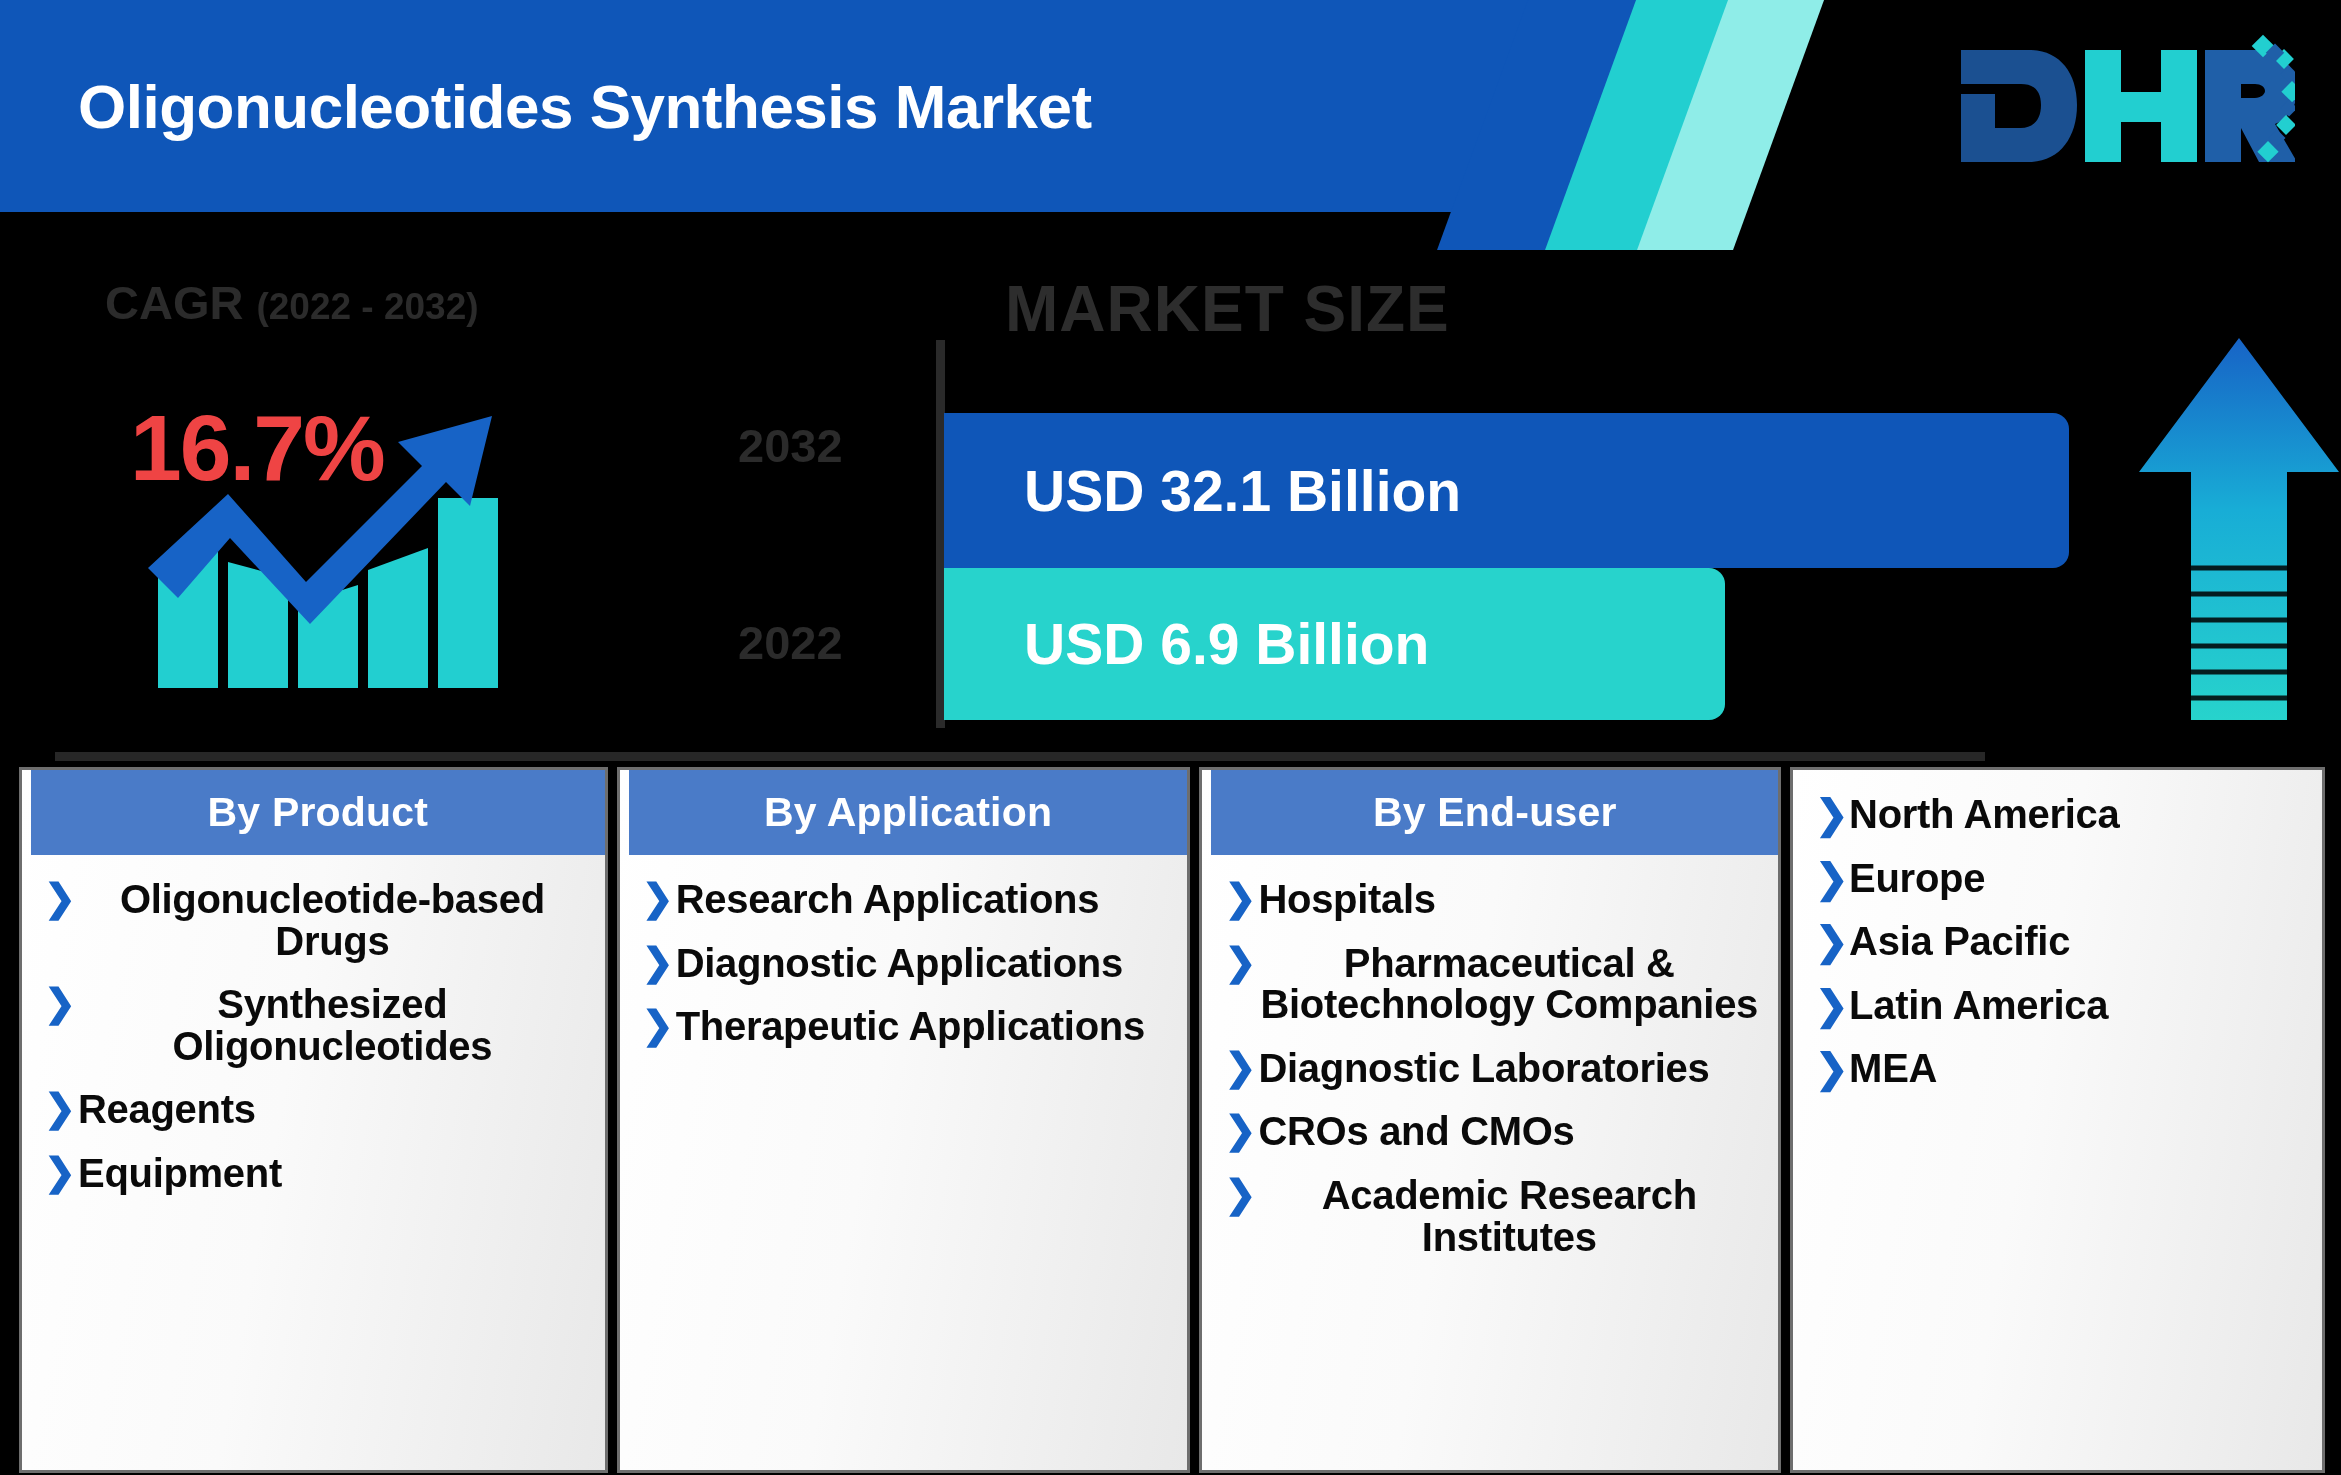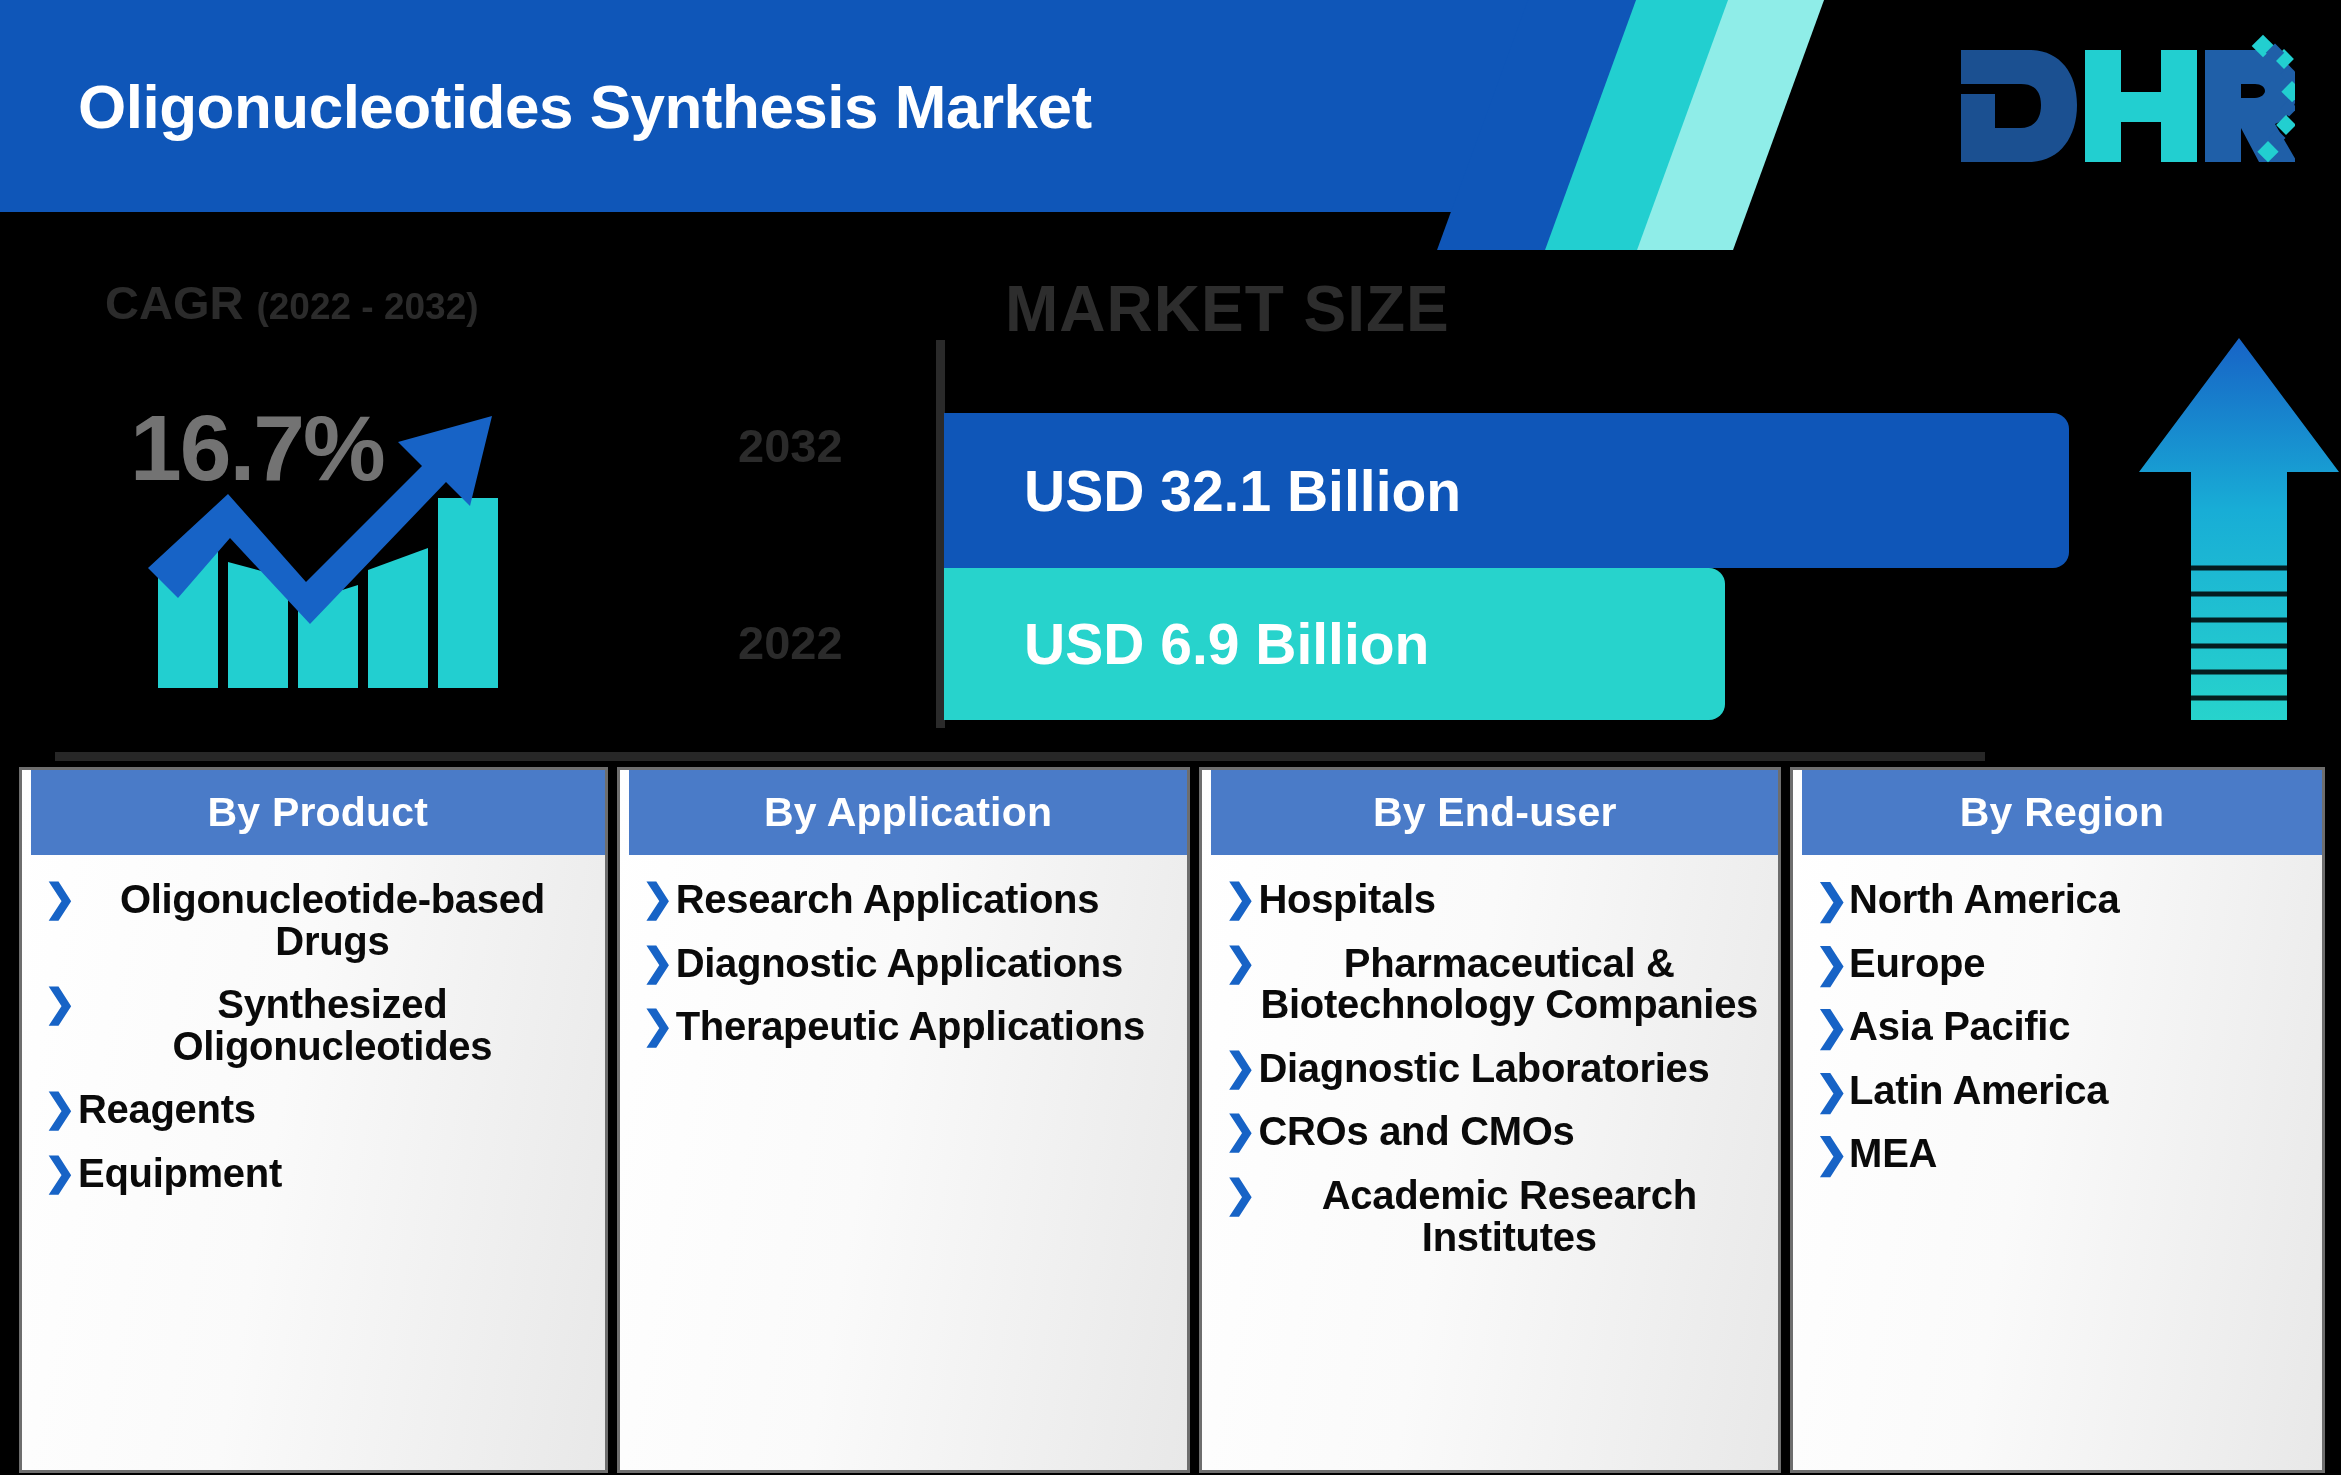--- a/index.html
+++ b/index.html
@@ -31,21 +31,21 @@
   .logo { position: absolute; left: 1955px; top: 32px; width: 340px; height: 148px; }
 
   
   .cagr-label {
     position: absolute; left: 105px; top: 275px;
     color: #2B2B2B; font-size: 47px; font-weight: 700; white-space: nowrap;
   }
   .cagr-label .yrs { font-size: 37px; }
   .cagr-value {
     position: absolute; left: 130px; top: 395px;
-    color: #737373; font-size: 93px; font-weight: 700; letter-spacing: -2px;
+    color: #ef4444; font-size: 93px; font-weight: 700; letter-spacing: -2px;
   }
   .cagr-icon { position: absolute; left: 140px; top: 370px; width: 380px; height: 355px; }
 
   
   .ms-title {
     position: absolute; left: 1005px; top: 272px;
     color: #2D2D2D; font-size: 64px; font-weight: 700; letter-spacing: 1px;
   }
   .axis {
     position: absolute; left: 936px; top: 340px; width: 9px; height: 388px;
@@ -268,21 +268,20 @@
           <span class="item-text">CROs and CMOs</span>
         </div>
         <div class="item">
           <span class="chev">❯</span>
           <span class="item-text">Academic Research Institutes</span>
         </div>
       </div>
     </div>
 
     <div class="card card-region">
-      <div class="card-head">By Region</div>
       <div class="card-body">
         <div class="item">
           <span class="chev">❯</span>
           <span class="item-text">North America</span>
         </div>
         <div class="item">
           <span class="chev">❯</span>
           <span class="item-text">Europe</span>
         </div>
         <div class="item">

